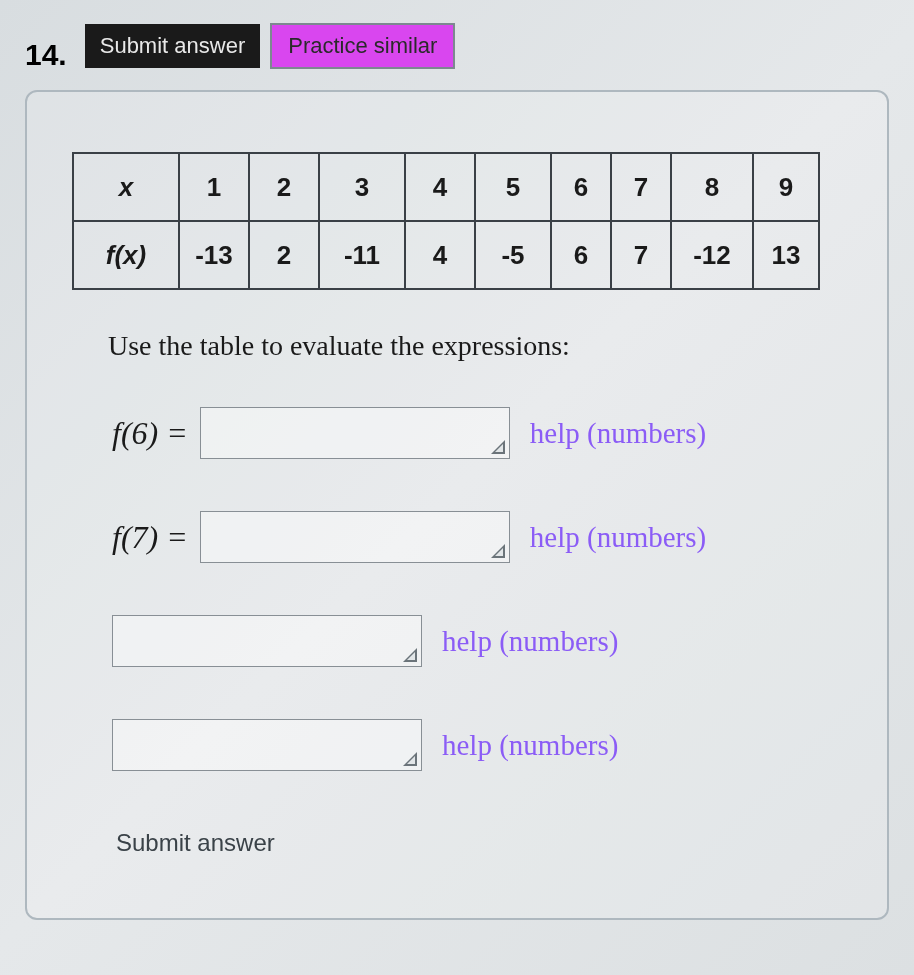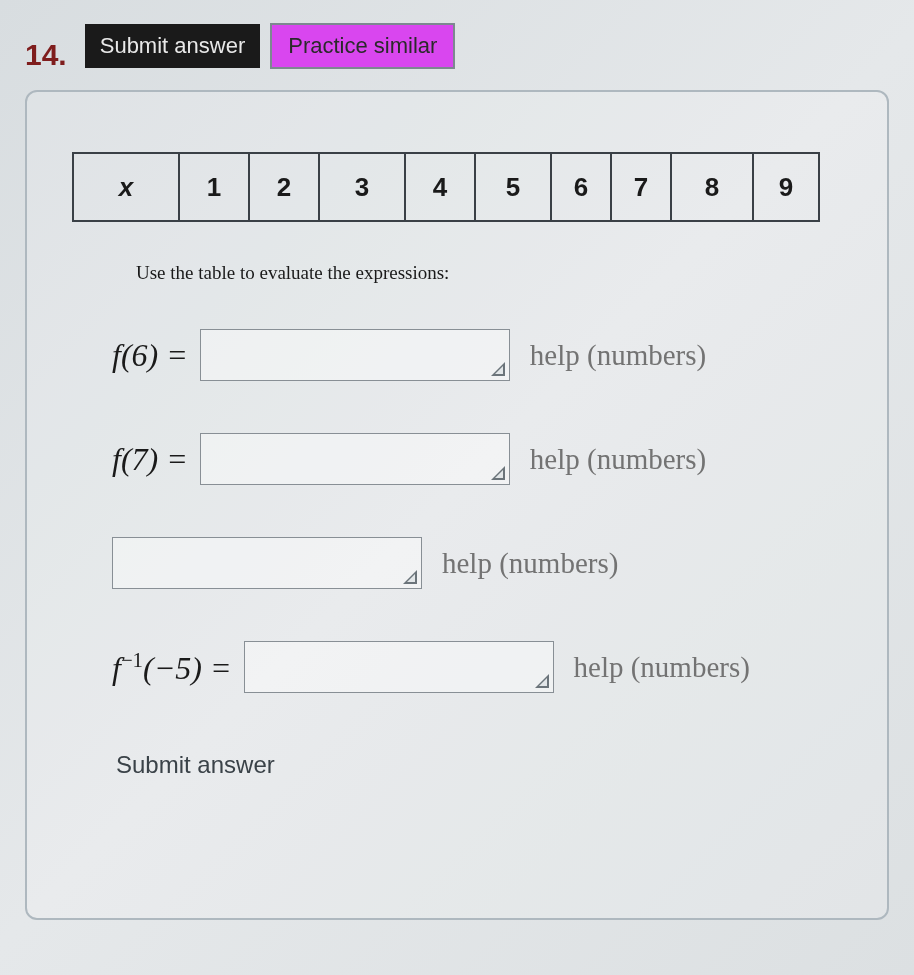--- a/index.html
+++ b/index.html
@@ -18,21 +18,21 @@
   .top-bar {
     display: flex;
     align-items: center;
     gap: 10px;
     margin-bottom: 18px;
   }
   .qnum {
     font-family: Arial, Helvetica, sans-serif;
     font-weight: bold;
     font-size: 30px;
-    color: #7f1d1d;
+    color: #000000;
     margin-right: 8px;
     margin-top: 18px;
   }
   .btn-dark {
     background: #1a1a1a;
     color: #e8e8e8;
     font-family: 'Trebuchet MS', Arial, sans-serif;
     font-size: 22px;
     padding: 8px 14px;
     border: 1px solid #1a1a1a;
@@ -87,23 +87,23 @@
     font-size: 28px;
   }
   .hdr-fx {
     font-style: italic;
     font-family: Georgia, serif;
     font-weight: normal;
     font-size: 28px;
   }
   .instruction {
     font-family: Georgia, 'Times New Roman', serif;
-    font-size: 19px;
+    font-size: 28px;
     color: #1a1a1a;
-    margin: 30px 0 45px 64px;
+    margin: 30px 0 45px 36px;
   }
   .row {
     display: flex;
     align-items: center;
     margin: 0 0 52px 40px;
   }
   .expr {
     font-family: Georgia, 'Times New Roman', serif;
     font-style: italic;
     font-size: 32px;
@@ -142,21 +142,21 @@
     content: "";
     position: absolute;
     right: 2px; bottom: 2px;
     border-style: solid;
     border-width: 0 0 8px 8px;
     border-color: transparent transparent #e2e6e8 transparent;
   }
   .help {
     font-family: Georgia, 'Times New Roman', serif;
     font-size: 29px;
-    color: #737373;
+    color: #8b5cf6;
     margin-left: 20px;
     cursor: pointer;
   }
   .bottom-row {
     display: flex;
     gap: 30px;
     margin: 40px 0 0 40px;
   }
   .btn-plain {
     font-family: 'Trebuchet MS', Arial, sans-serif;
@@ -187,20 +187,32 @@
         <td class="c1">1</td>
         <td class="c2">2</td>
         <td class="c3">3</td>
         <td class="c4">4</td>
         <td class="c5">5</td>
         <td class="c6">6</td>
         <td class="c7">7</td>
         <td class="c8">8</td>
         <td class="c9">9</td>
       </tr>
+      <tr>
+        <td class="c0 hdr-fx">f(x)</td>
+        <td class="c1">-13</td>
+        <td class="c2">2</td>
+        <td class="c3">-11</td>
+        <td class="c4">4</td>
+        <td class="c5">-5</td>
+        <td class="c6">6</td>
+        <td class="c7">7</td>
+        <td class="c8">-12</td>
+        <td class="c9">13</td>
+      </tr>
     </tbody>
       </table>
 
     <div class="instruction">Use the table to evaluate the expressions:</div>
 
     <div class="row">
       <span class="expr"><i>f</i>(6) =</span>
       <div class="answer-box" value="">
           <span class="resize"></span>
         </div>
@@ -216,21 +228,20 @@
     </div>
 
     <div class="row">
       <div class="answer-box" value="">
           <span class="resize"></span>
         </div>
       <span class="help">help (numbers)</span>
     </div>
 
     <div class="row">
-      <span class="expr"><i>f</i><sup>−1</sup>(−5) =</span>
       <div class="answer-box" value="">
           <span class="resize"></span>
         </div>
       <span class="help">help (numbers)</span>
     </div>
 
     <div class="bottom-row">
       <span class="btn-plain">Submit answer</span>
     </div>
 

